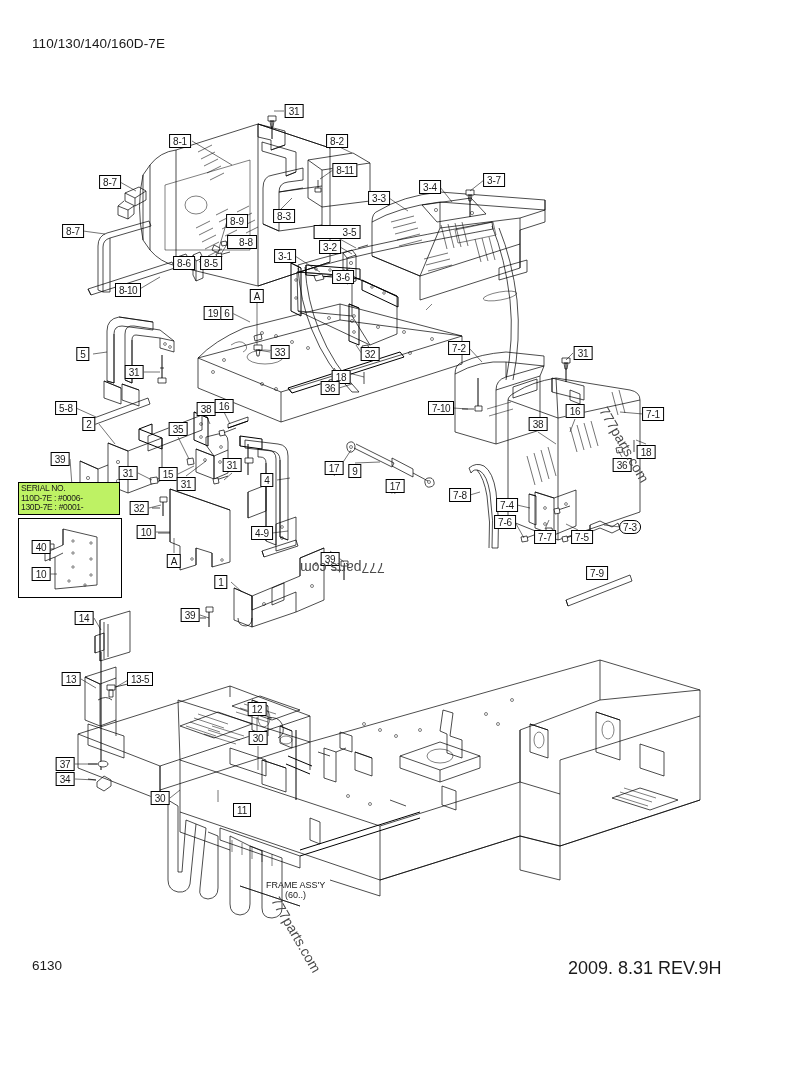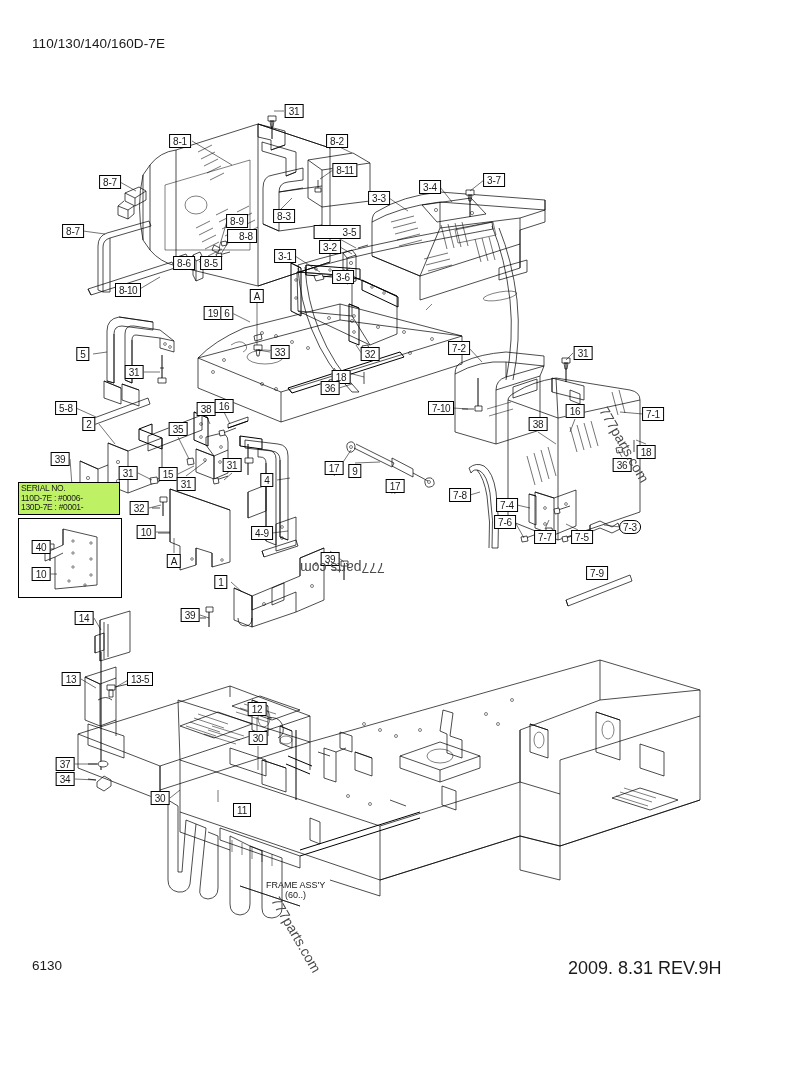--- a/index.html
+++ b/index.html
@@ -789,21 +789,21 @@
       <div class="cal" style="left: 180px; top: 141px;">8-1</div>
       <div class="cal" style="left: 337px; top: 141px;">8-2</div>
       <div class="cal wide" style="left: 345px; top: 170px;">8-11</div>
       <div class="cal" style="left: 110px; top: 182px;">8-7</div>
       <div class="cal" style="left: 379px; top: 198px;">3-3</div>
       <div class="cal" style="left: 430px; top: 187px;">3-4</div>
       <div class="cal" style="left: 494px; top: 180px;">3-7</div>
       <div class="cal" style="left: 237px; top: 221px;">8-9</div>
       <div class="cal" style="left: 284px; top: 216px;">8-3</div>
       <div class="cal" style="left: 73px; top: 231px;">8-7</div>
-      <div class="cal" style="left: 242px; top: 236px; padding-left: 11px;">8-8</div>
+      <div class="cal" style="left: 242px; top: 242px; padding-left: 11px;">8-8</div>
       <div class="cal" style="left: 337px; top: 232px; padding-left: 28px;">3-5</div>
       <div class="cal" style="left: 330px; top: 247px;">3-2</div>
       <div class="cal" style="left: 285px; top: 256px;">3-1</div>
       <div class="cal" style="left: 184px; top: 263px;">8-6</div>
       <div class="cal" style="left: 211px; top: 263px;">8-5</div>
       <div class="cal" style="left: 343px; top: 277px;">3-6</div>
       <div class="cal wide" style="left: 128px; top: 290px;">8-10</div>
       <div class="cal" style="left: 213px; top: 313px;">19</div>
       <div class="cal" style="left: 227px; top: 313px;">6</div>
       <div class="cal" style="left: 257px; top: 296px;">A</div>

